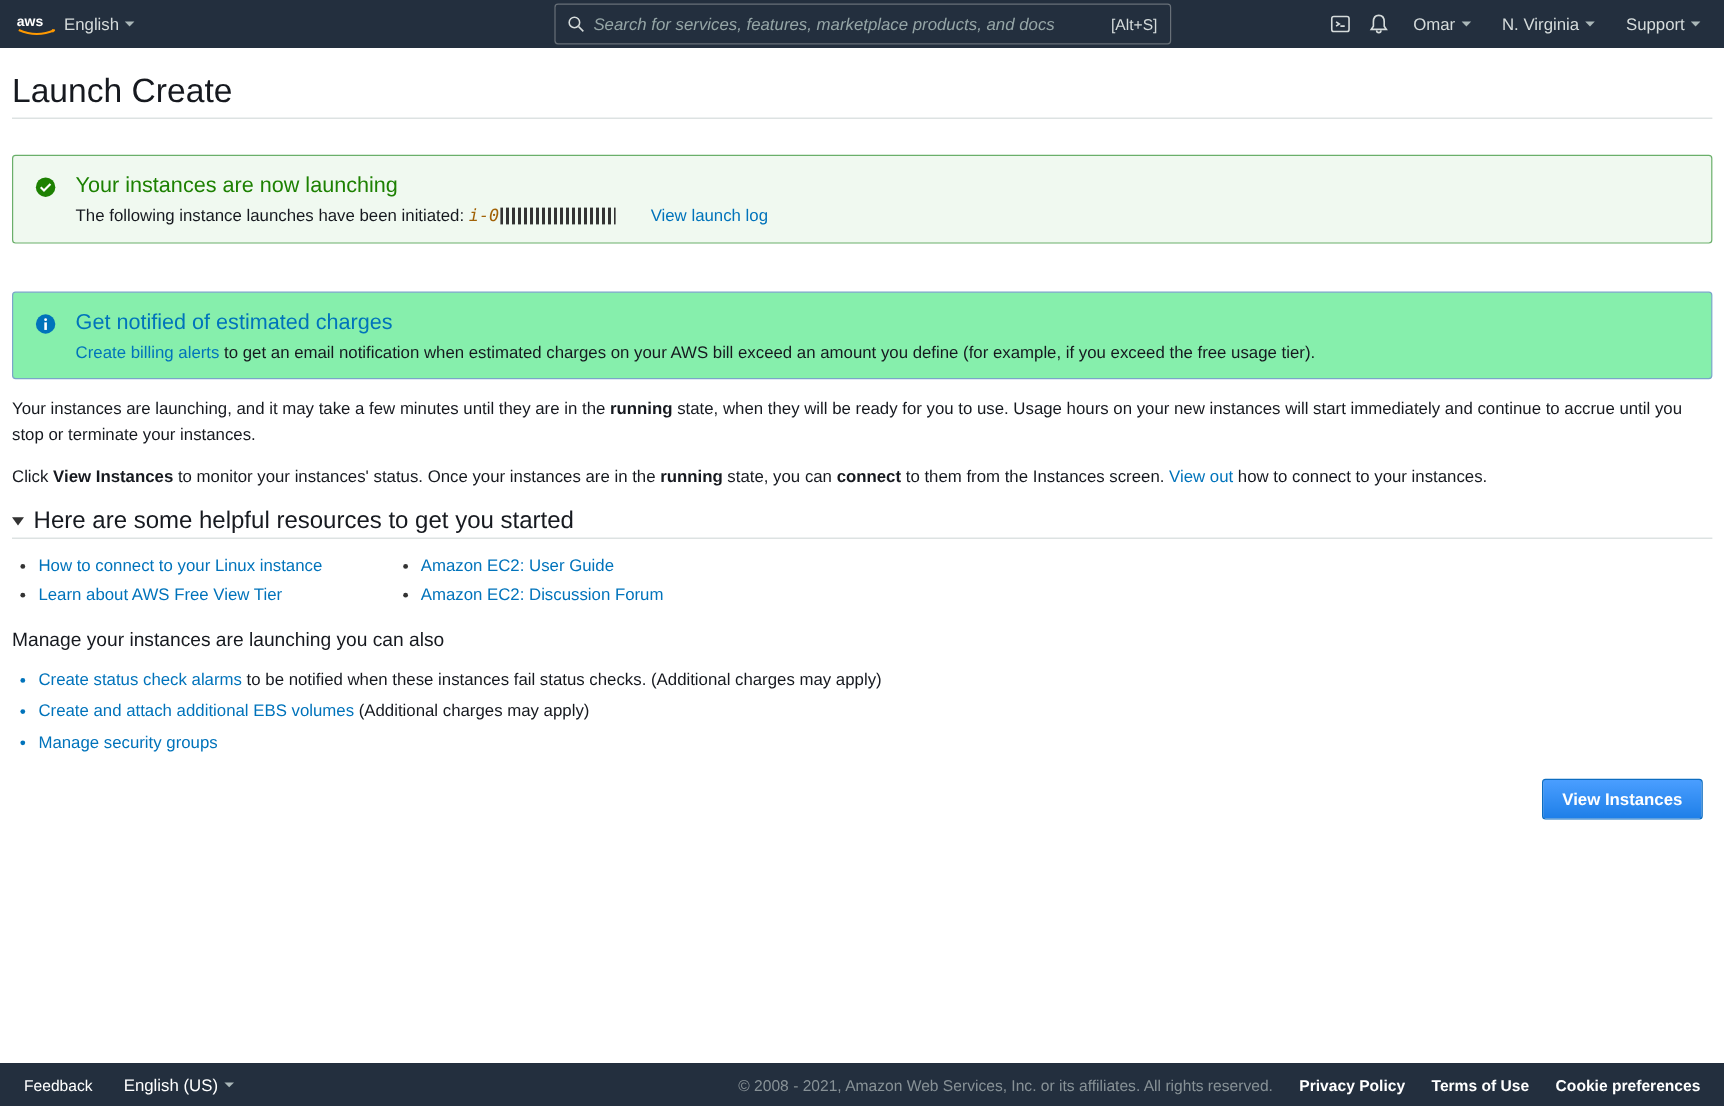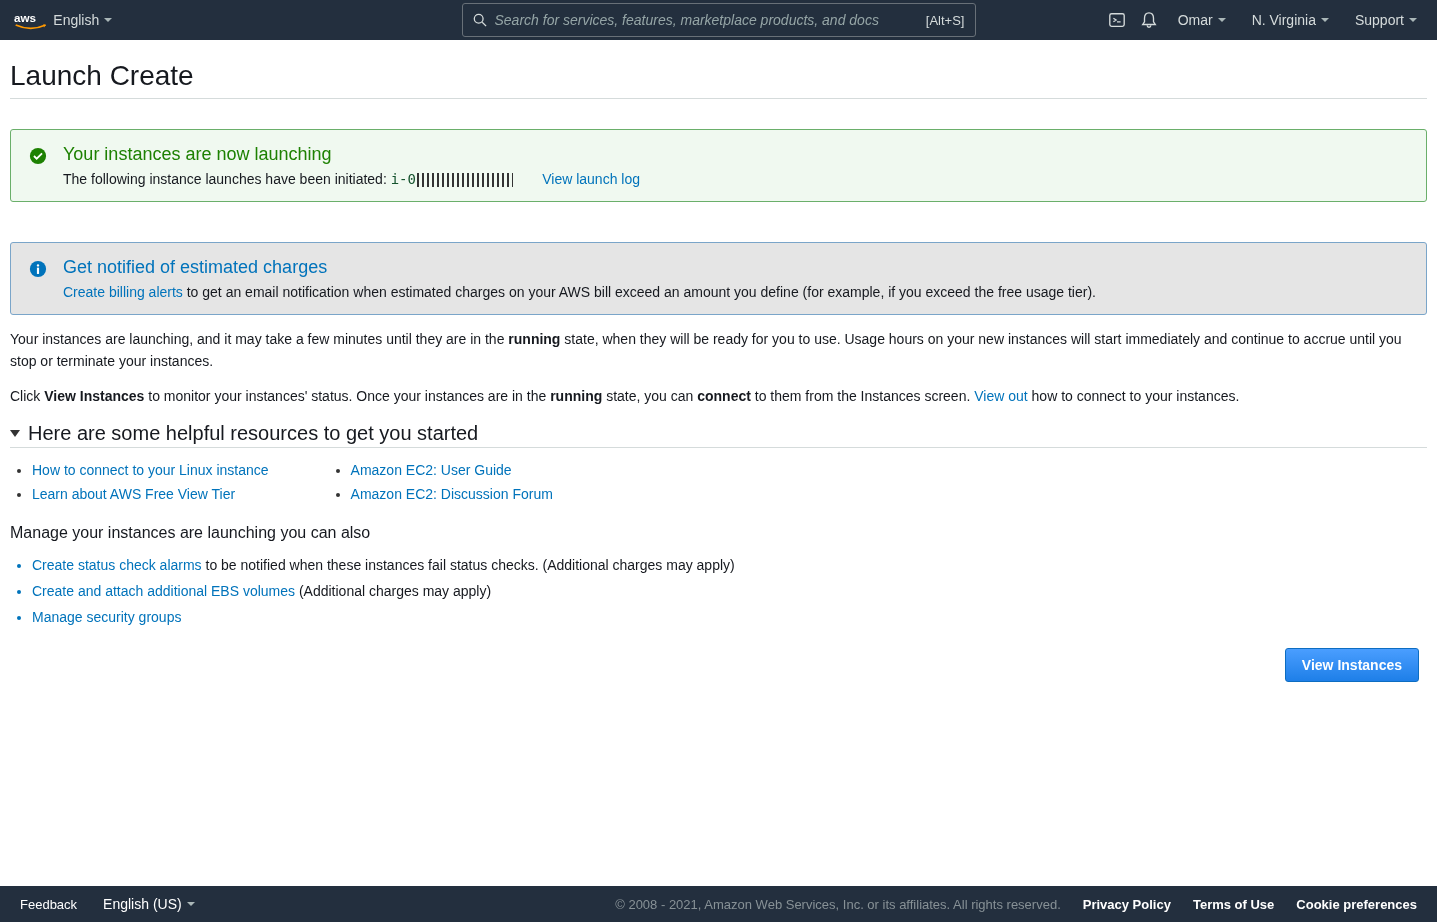--- a/index.html
+++ b/index.html
@@ -19,28 +19,28 @@
 .nav-right { margin-left: auto; display: flex; align-items: center; gap: 14px; }
 .nav-icon { width: 18px; height: 18px; cursor: pointer; }
 .nav-icon svg { width: 100%; height: 100%; stroke: #d5dbdb; fill: none; stroke-width: 1.5; }
 
 
 .content { padding: 20px 10px 80px 10px; }
 h1.page-title { font-size: 28px; font-weight: 400; color: #16191f; padding-bottom: 6px; border-bottom: 1px solid #d5dbdb; margin-bottom: 30px; }
 
 .alert { border-radius: 3px; padding: 14px 18px; margin-bottom: 14px; display: flex; gap: 16px; }
 .alert-success { background: #f0f9f0; border: 1px solid #6aaf6a; }
-.alert-info { background: #e5e5e5; border: 1px solid #7aa5c9; margin-top: 40px; }
+.alert-info { background: #86efac; border: 1px solid #7aa5c9; margin-top: 40px; }
 .alert-icon { flex-shrink: 0; margin-top: 3px; }
 .alert-success .alert-title { color: #1d8102; font-size: 18px; font-weight: 400; }
 .alert-info .alert-title { color: #0073bb; font-size: 18px; font-weight: 400; }
 .alert-body { flex: 1; }
 .alert-text { color: #16191f; font-size: 14px; margin-top: 6px; }
 .link { color: #0073bb; cursor: pointer; }
-.instance-id { color: #14532d; font-family: monospace; letter-spacing: 0; }
+.instance-id { color: #a16207; font-family: monospace; letter-spacing: 0; font-style: italic; }
 .redact { display: inline-block; height: 14px; background: repeating-linear-gradient(90deg, #333 0 2px, transparent 2px 5px); width: 96px; vertical-align: middle; margin-left: 1px; margin-right: 2px; }
 
 h2.section-title { font-size: 20px; font-weight: 400; margin: 22px 0 10px; }
 p.body-text { font-size: 14px; line-height: 1.55; margin-bottom: 14px; }
 b { font-weight: 700; }
 
 .collapsible-header { display: flex; align-items: center; gap: 8px; font-size: 20px; font-weight: 400; border-bottom: 1px solid #d5dbdb; padding-bottom: 2px; margin-bottom: 10px; cursor: pointer; }
 .collapsible-header .tri { width: 0; height: 0; border-left: 5px solid transparent; border-right: 5px solid transparent; border-top: 7px solid #333; }
 
 .resource-cols { display: flex; gap: 60px; margin-bottom: 18px; }

